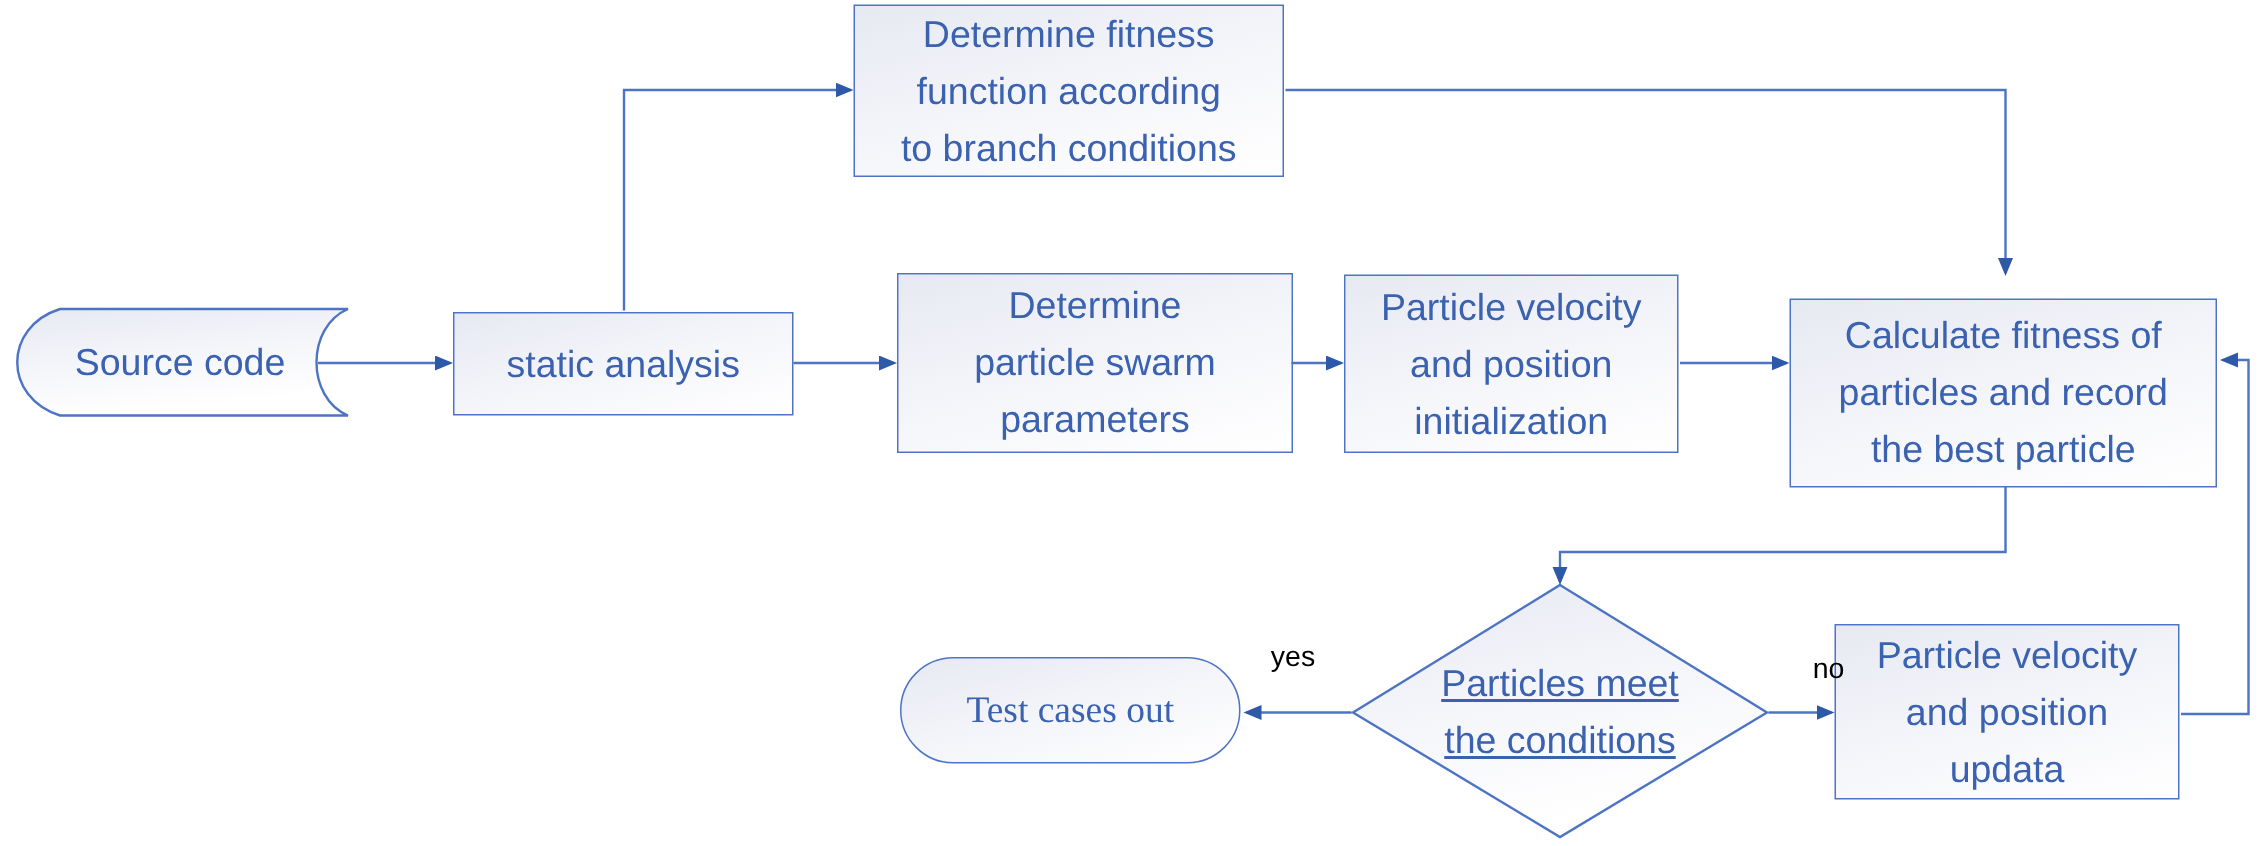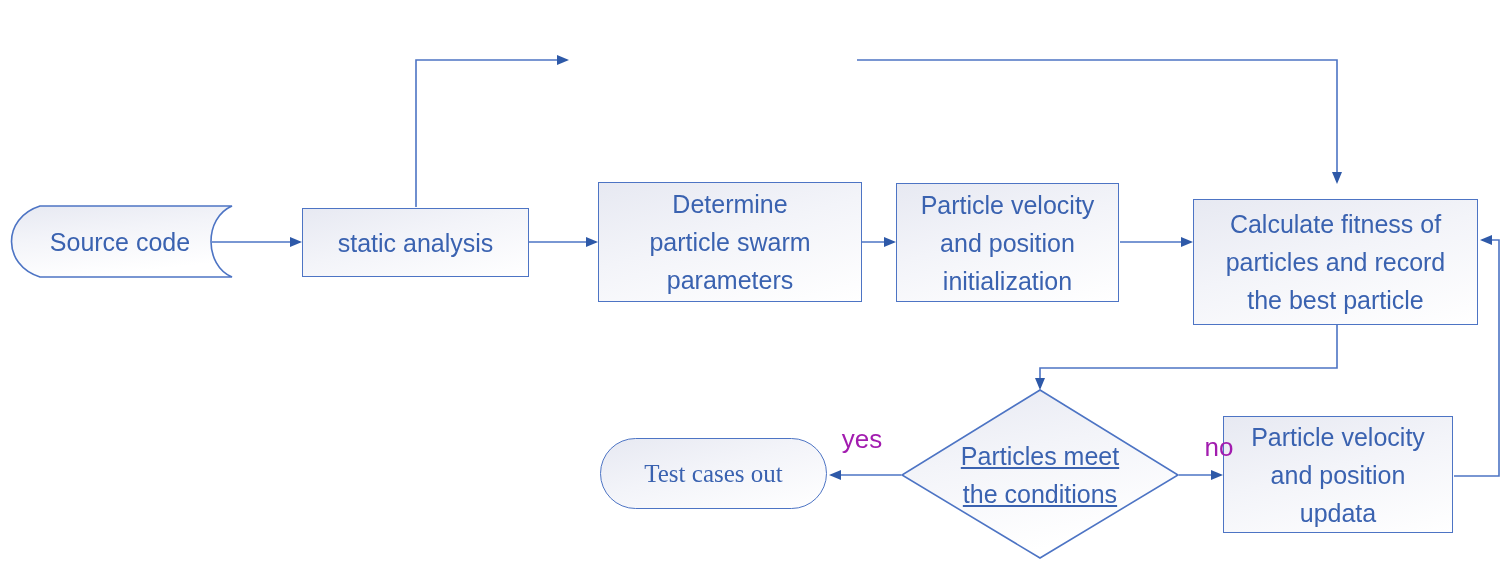--- a/index.html
+++ b/index.html
@@ -27,22 +27,22 @@
   }
   .box {
     border: 1.6px solid #4d74c4;
     background: linear-gradient(165deg, #e7e9f2 0%, #f3f4f9 45%, #ffffff 100%);
   }
   .stadium { border-radius: 36px; font-family: Liberation Serif, serif; }
   .ghost { background: transparent; border: none; }
 
   .edge-label {
     position: absolute;
-    color: #a21caf;
-    font-size: 26px;
+    color: #000000;
+    font-size: 19px;
     line-height: 22px;
     text-align: center;
   }
 
   
   #n-source-label      { left: 26px;   top: 219px; width: 188px;  height: 46px; }
   #n-static            { left: 302px;  top: 208px; width: 227px;  height: 69px; }
   #n-fitness           { left: 569px;  top: 3px;   width: 287px;  height: 115px; }
   #n-params            { left: 598px;  top: 182px; width: 264px;  height: 120px; }
   #n-init              { left: 896px;  top: 183px; width: 223px;  height: 119px; }
@@ -85,20 +85,23 @@
       <path d="M 901,475 H 831" marker-end="url(#ah)"></path>
       <path d="M 1179,475 H 1221" marker-end="url(#ah)"></path>
       <path d="M 1454,476 H 1499 V 240 H 1482" marker-end="url(#ah)"></path>
     </g>
   </svg>
 
   <div class="node ghost" id="n-source-label">Source code</div>
 
   <div class="node box" id="n-static">static analysis</div>
 
+  <div class="node box" id="n-fitness">Determine fitness
+function according
+to branch conditions</div>
 
   <div class="node box" id="n-params">Determine
 particle swarm
 parameters</div>
 
   <div class="node box" id="n-init">Particle velocity
 and position
 initialization</div>
 
   <div class="node box" id="n-calc">Calculate fitness of

